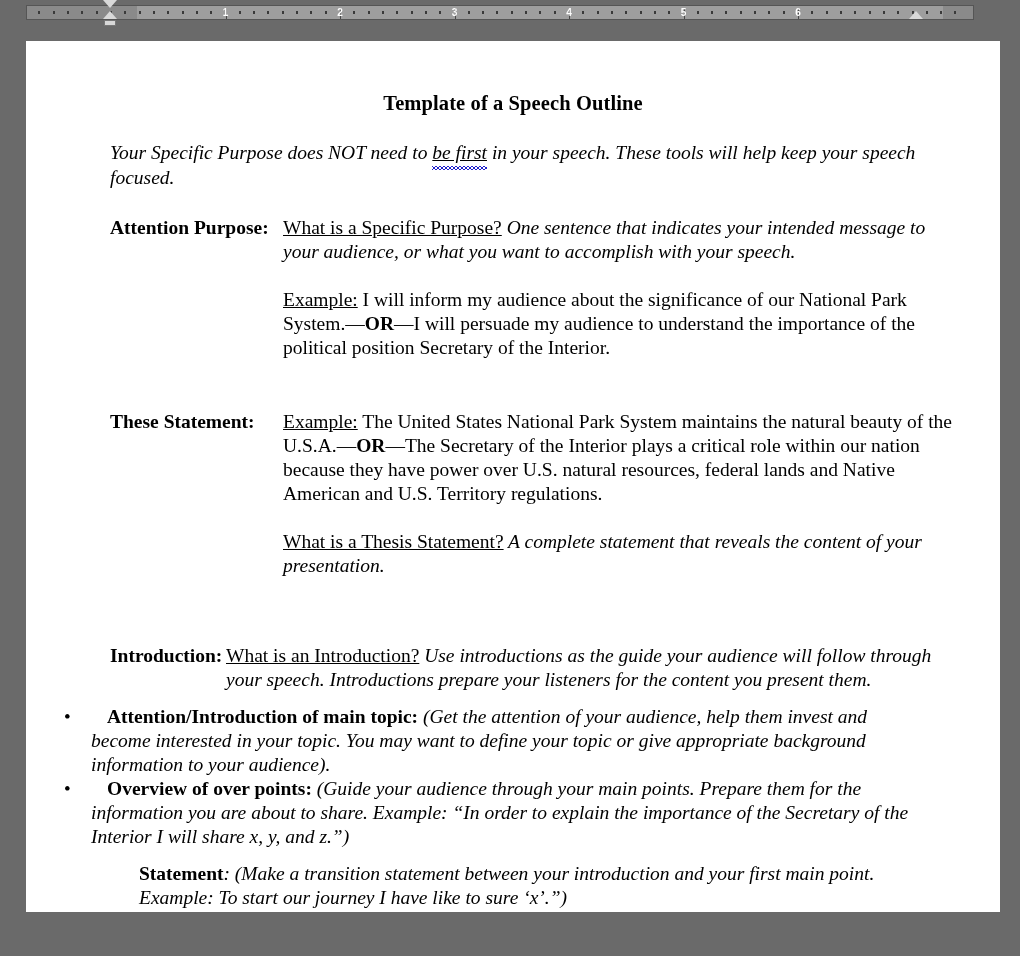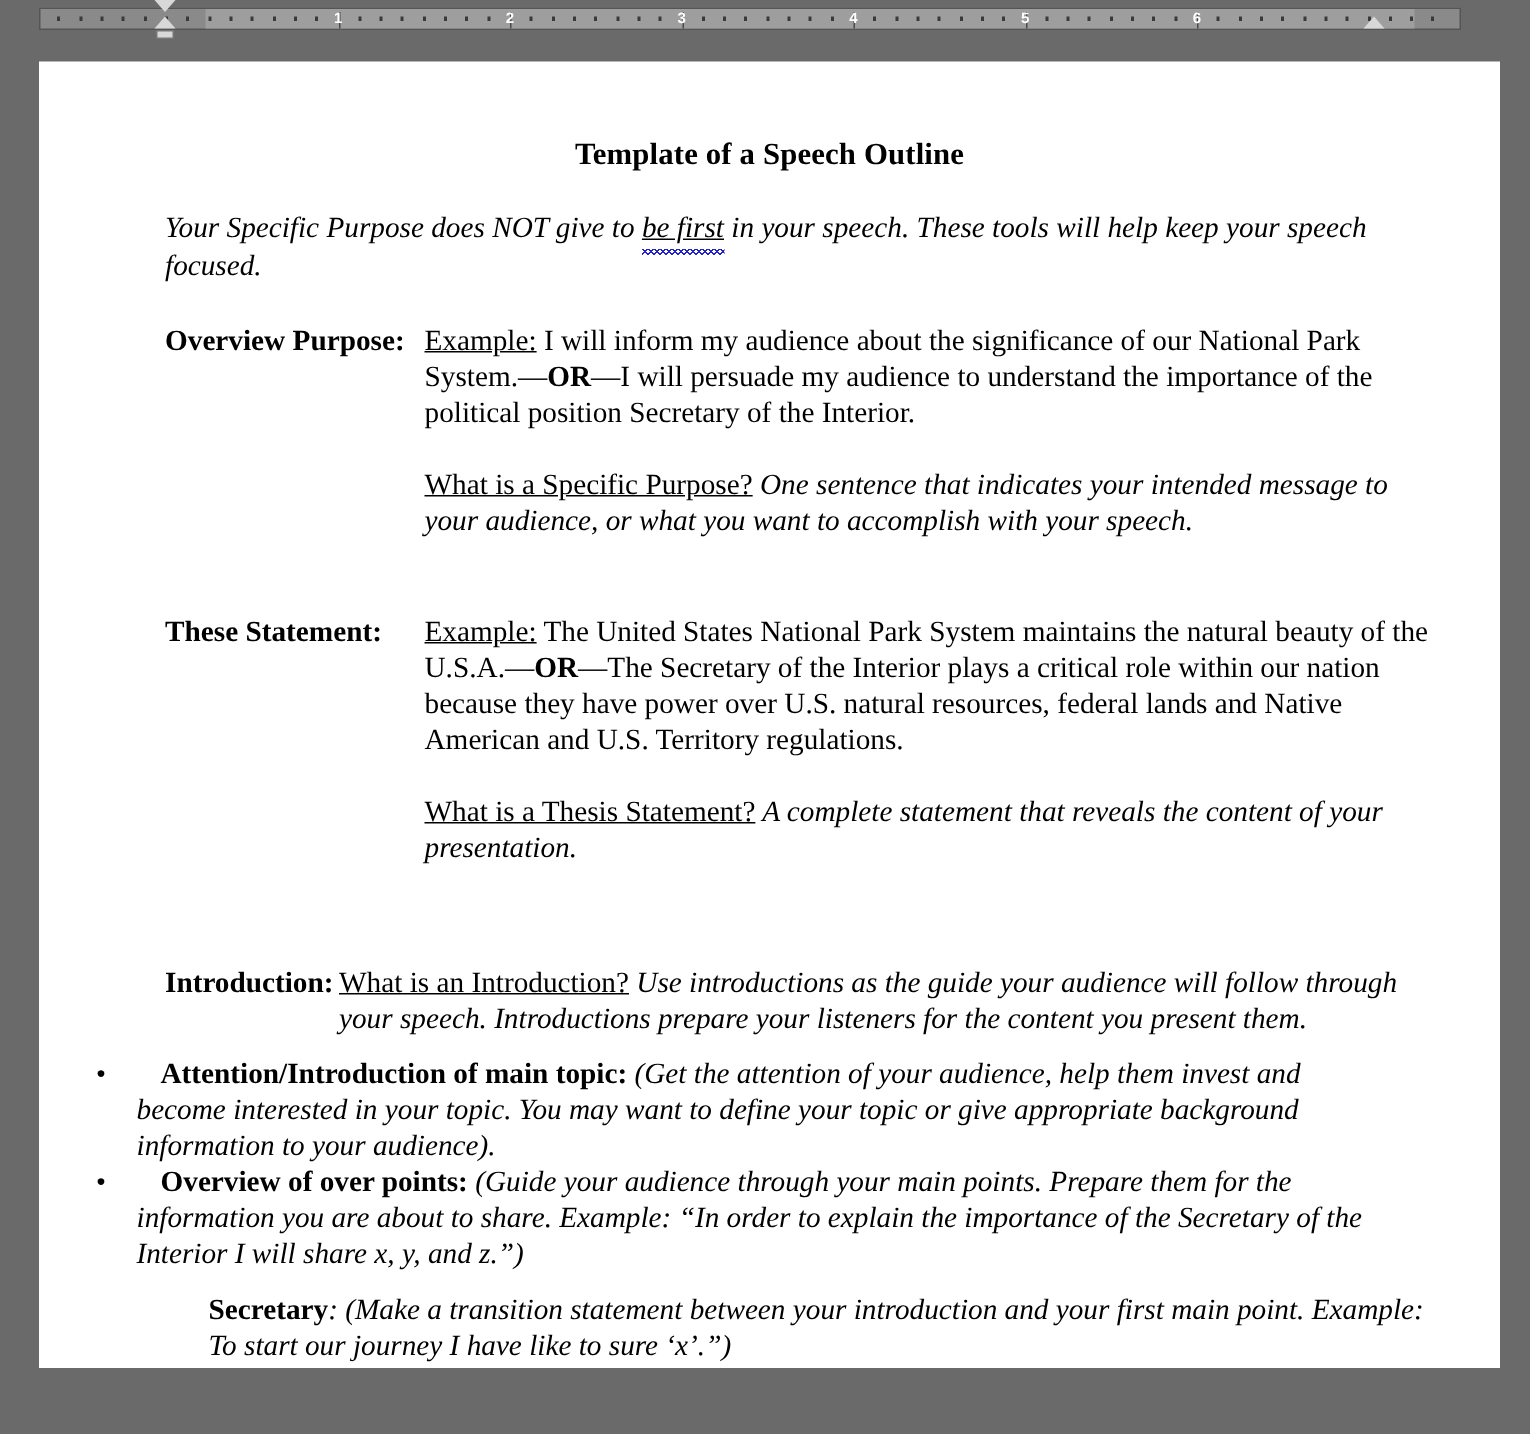--- a/index.html
+++ b/index.html
@@ -331,29 +331,29 @@
   <div id="indent-hanging"></div>
   <div id="indent-left-box"></div>
   <div id="indent-right"></div>
 </div>
 
 <div id="page">
   <div id="doc">
 
     <h1 class="doc-title">Template of a Speech Outline</h1>
 
-    <p class="intro-para"><span>Your Specific Purpose does NOT give to </span><span class="spell">be first</span><span> in your speech. These tools will help keep your speech focused.</span></p>
+    <p class="intro-para"><span>Your Specific Purpose does NOT need to </span><span class="spell">be first</span><span> in your speech. These tools will help keep your speech focused.</span></p>
 
     <div class="spacer-md"></div>
 
     <div class="section-row">
-      <div class="row-label">Overview Purpose:</div>
+      <div class="row-label">Attention Purpose:</div>
       <div class="row-body">
+        <p><span class="u">What is a Specific Purpose?</span><span class="i"> One sentence that indicates your intended message to your audience, or what you want to accomplish with your speech.</span></p>
         <p><span class="u">Example:</span><span> I will inform my audience about the significance of our National Park System.—</span><span class="b">OR</span><span>—I will persuade my audience to understand the importance of the political position Secretary of the Interior.</span></p>
-        <p><span class="u">What is a Specific Purpose?</span><span class="i"> One sentence that indicates your intended message to your audience, or what you want to accomplish with your speech.</span></p>
       </div>
     </div>
 
     <div class="spacer-xl"></div>
 
     <div class="section-row">
       <div class="row-label">These Statement:</div>
       <div class="row-body">
         <p><span class="u">Example:</span><span> The United States National Park System maintains the natural beauty of the U.S.A.—</span><span class="b">OR</span><span>—The Secretary of the Interior plays a critical role within our nation because they have power over U.S. natural resources, federal lands and Native American and U.S. Territory regulations.</span></p>
         <p><span class="u">What is a Thesis Statement?</span><span class="i"> A complete statement that reveals the content of your presentation.</span></p>
@@ -376,19 +376,19 @@
       <li>
         <span class="bullet-glyph">•</span><span class="bold-lead">Attention/Introduction of main topic:</span><span> (Get the attention of your audience, help them invest and become interested in your topic.  You may want to define your topic or give appropriate background information to your audience).</span>
       </li>
       <li>
         <span class="bullet-glyph">•</span><span class="bold-lead">Overview of over points:</span><span> (Guide your audience through your main points. Prepare them for the information you are about to share. Example:  “In order to explain the importance of the Secretary of the Interior I will share x, y, and z.”)</span>
       </li>
     </ul>
 
     <div class="spacer-sm"></div>
 
-    <p class="transition-para"><span class="b n">Secretary</span><span>: (Make a transition statement between your introduction and your first main point. Example: To start our journey I have like to sure ‘x’.”)</span></p>
+    <p class="transition-para"><span class="b n">Statement</span><span>: (Make a transition statement between your introduction and your first main point. Example: To start our journey I have like to sure ‘x’.”)</span></p>
 
     <div class="spacer-lg"></div>
     <div class="spacer-sm"></div>
 
   </div>
 </div>
 
 </body></html>

